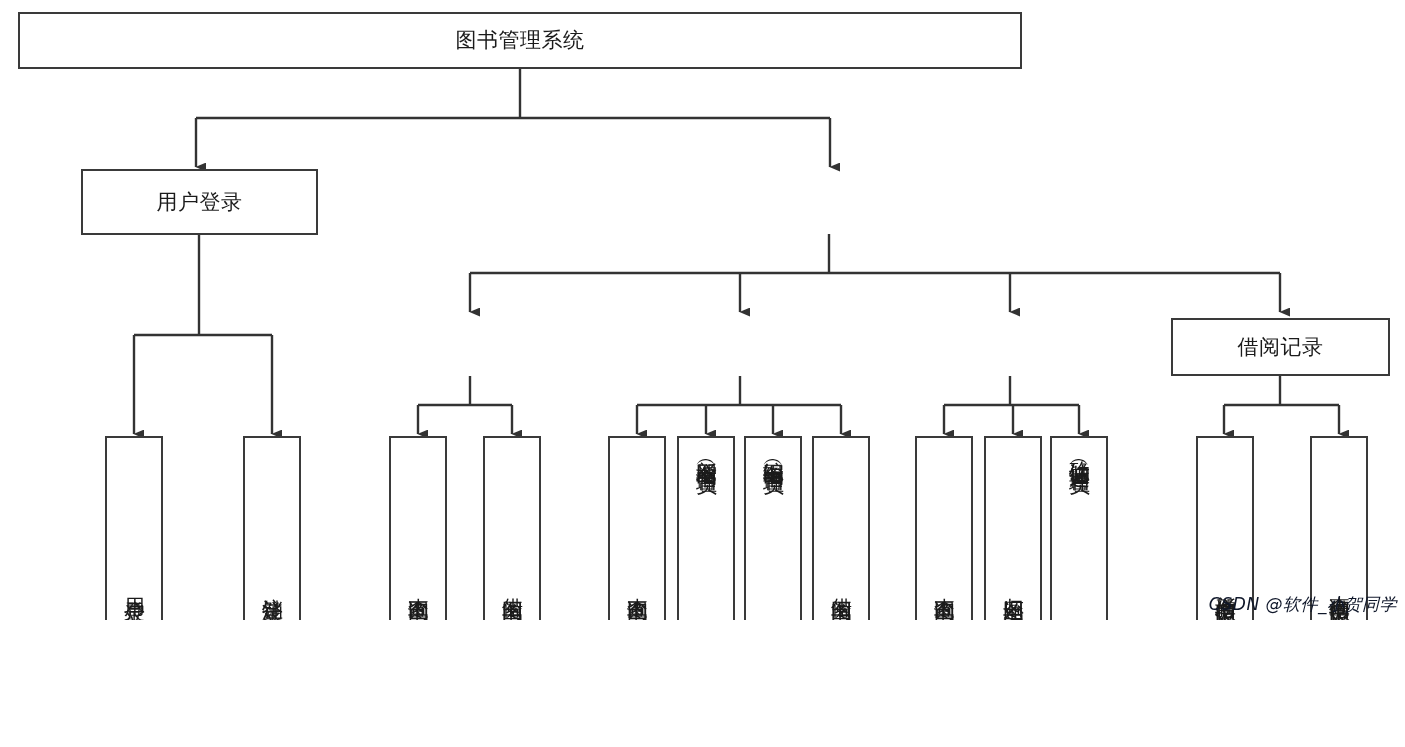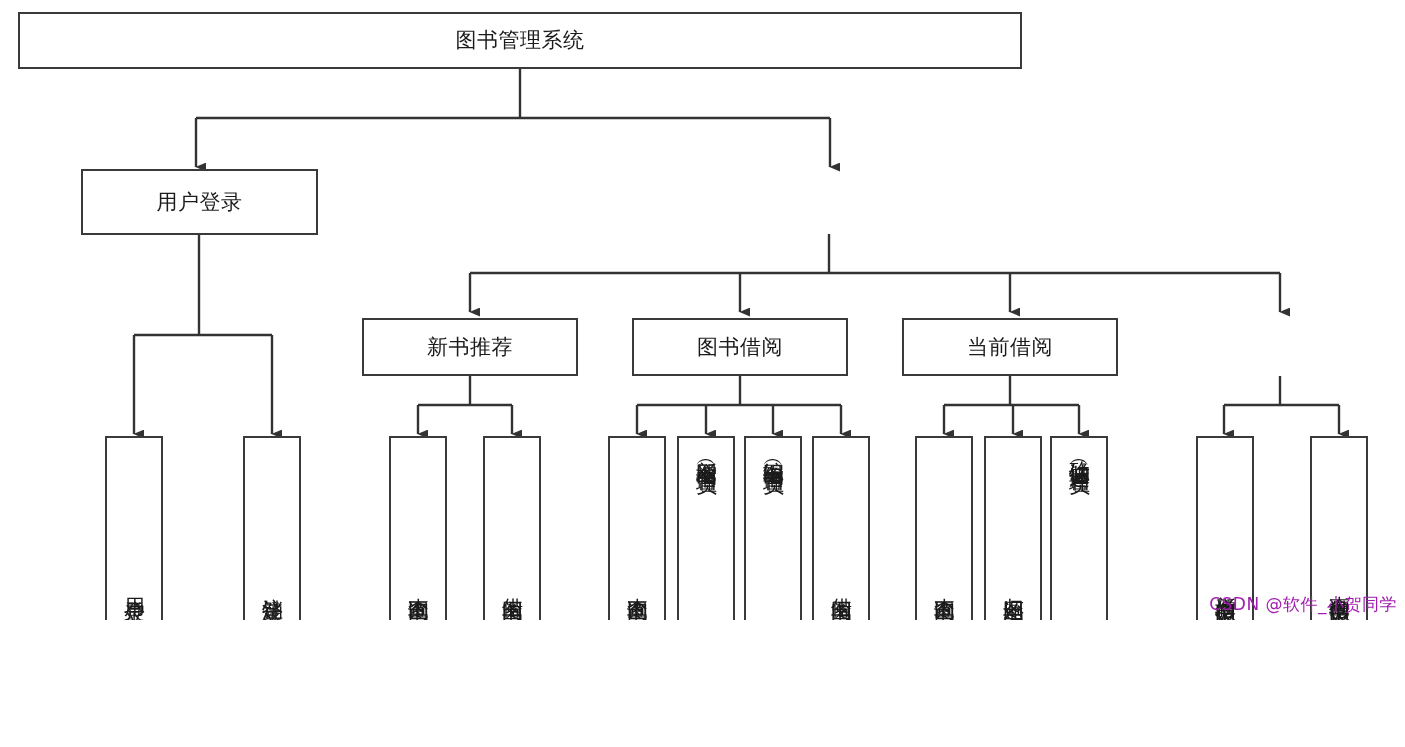--- a/index.html
+++ b/index.html
@@ -60,24 +60,25 @@
   }
   .node.leaf.center-v {
     align-items: center;
     padding-top: 0;
   }
   #watermark {
     position: absolute;
     right: 8px;
     bottom: 4px;
     font-size: 17px;
-    color: #a21caf;
+    color: #0f172a;
     letter-spacing: 0.5px;
     white-space: nowrap;
     z-index: 5;
+    font-style: italic;
   }
 </style>
 </head>
 <body>
 
 <div id="diagram-root">
 
   <svg id="connector-layer" viewBox="0 0 1405 747" width="1405" height="747" xmlns="http://www.w3.org/2000/svg">
     <defs>
       <marker id="arrowhead" markerWidth="9" markerHeight="11" refX="4.5" refY="10.2" orient="auto" markerUnits="userSpaceOnUse">
@@ -131,32 +132,26 @@
 
   <div class="node root" style="left:18px; top:12px; width:1004px; height:57px;">
     <span class="node-label">图书管理系统</span>
   </div>
 
   <div class="node" style="left:81px; top:169px; width:237px; height:66px;">
     <span class="node-label">用户登录</span>
   </div>
 
 
-  <div class="node" style="left:362px; top:318px; width:216px; height:58px;">
-    <span class="node-label">新书推荐</span>
-  </div>
-
-  <div class="node" style="left:632px; top:318px; width:216px; height:58px;">
-    <span class="node-label">图书借阅</span>
-  </div>
-
-  <div class="node" style="left:902px; top:318px; width:216px; height:58px;">
-    <span class="node-label">当前借阅</span>
-  </div>
-
+
+
+
+  <div class="node" style="left:1171px; top:318px; width:219px; height:58px;">
+    <span class="node-label">借阅记录</span>
+  </div>
 
   <div class="node leaf center-v" style="left:105px; top:436px; width:58px; height:298px;">
     <span class="node-label">用户登录</span>
   </div>
 
   <div class="node leaf center-v" style="left:243px; top:436px; width:58px; height:298px;">
     <span class="node-label">注销登录</span>
   </div>
 
   <div class="node leaf center-v" style="left:389px; top:436px; width:58px; height:298px;">

